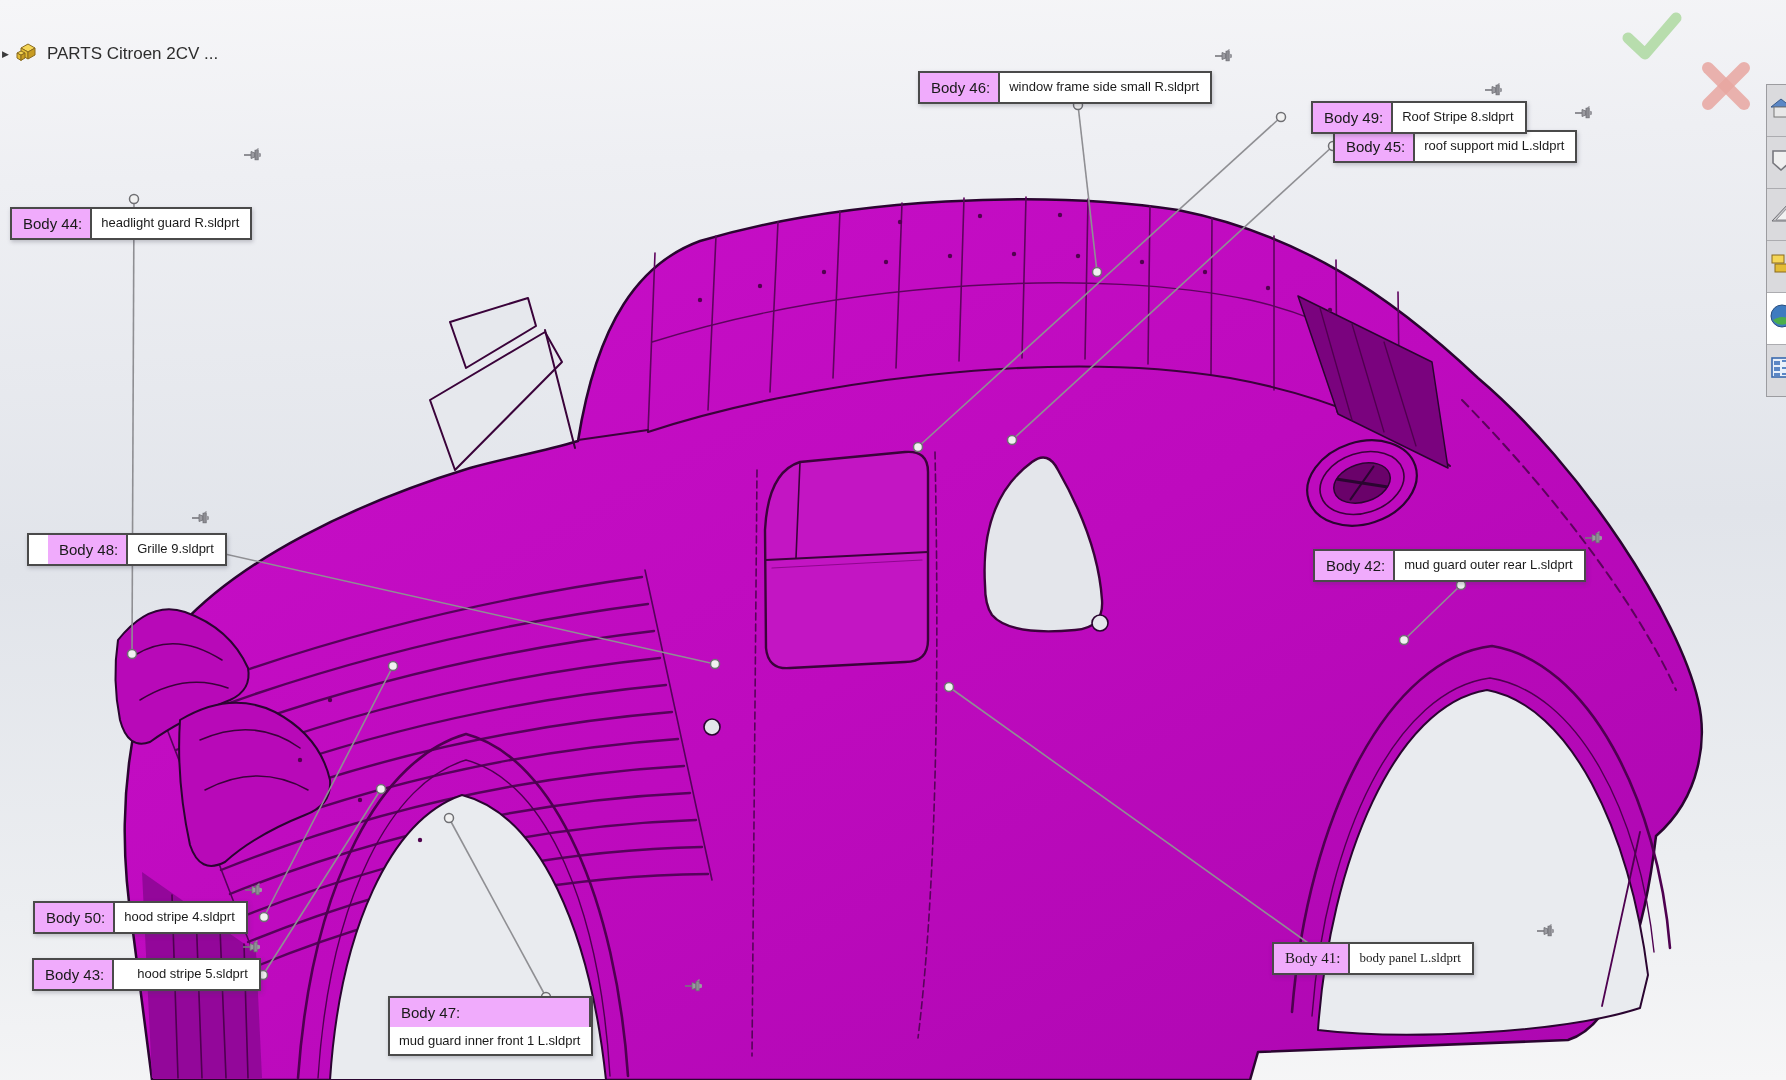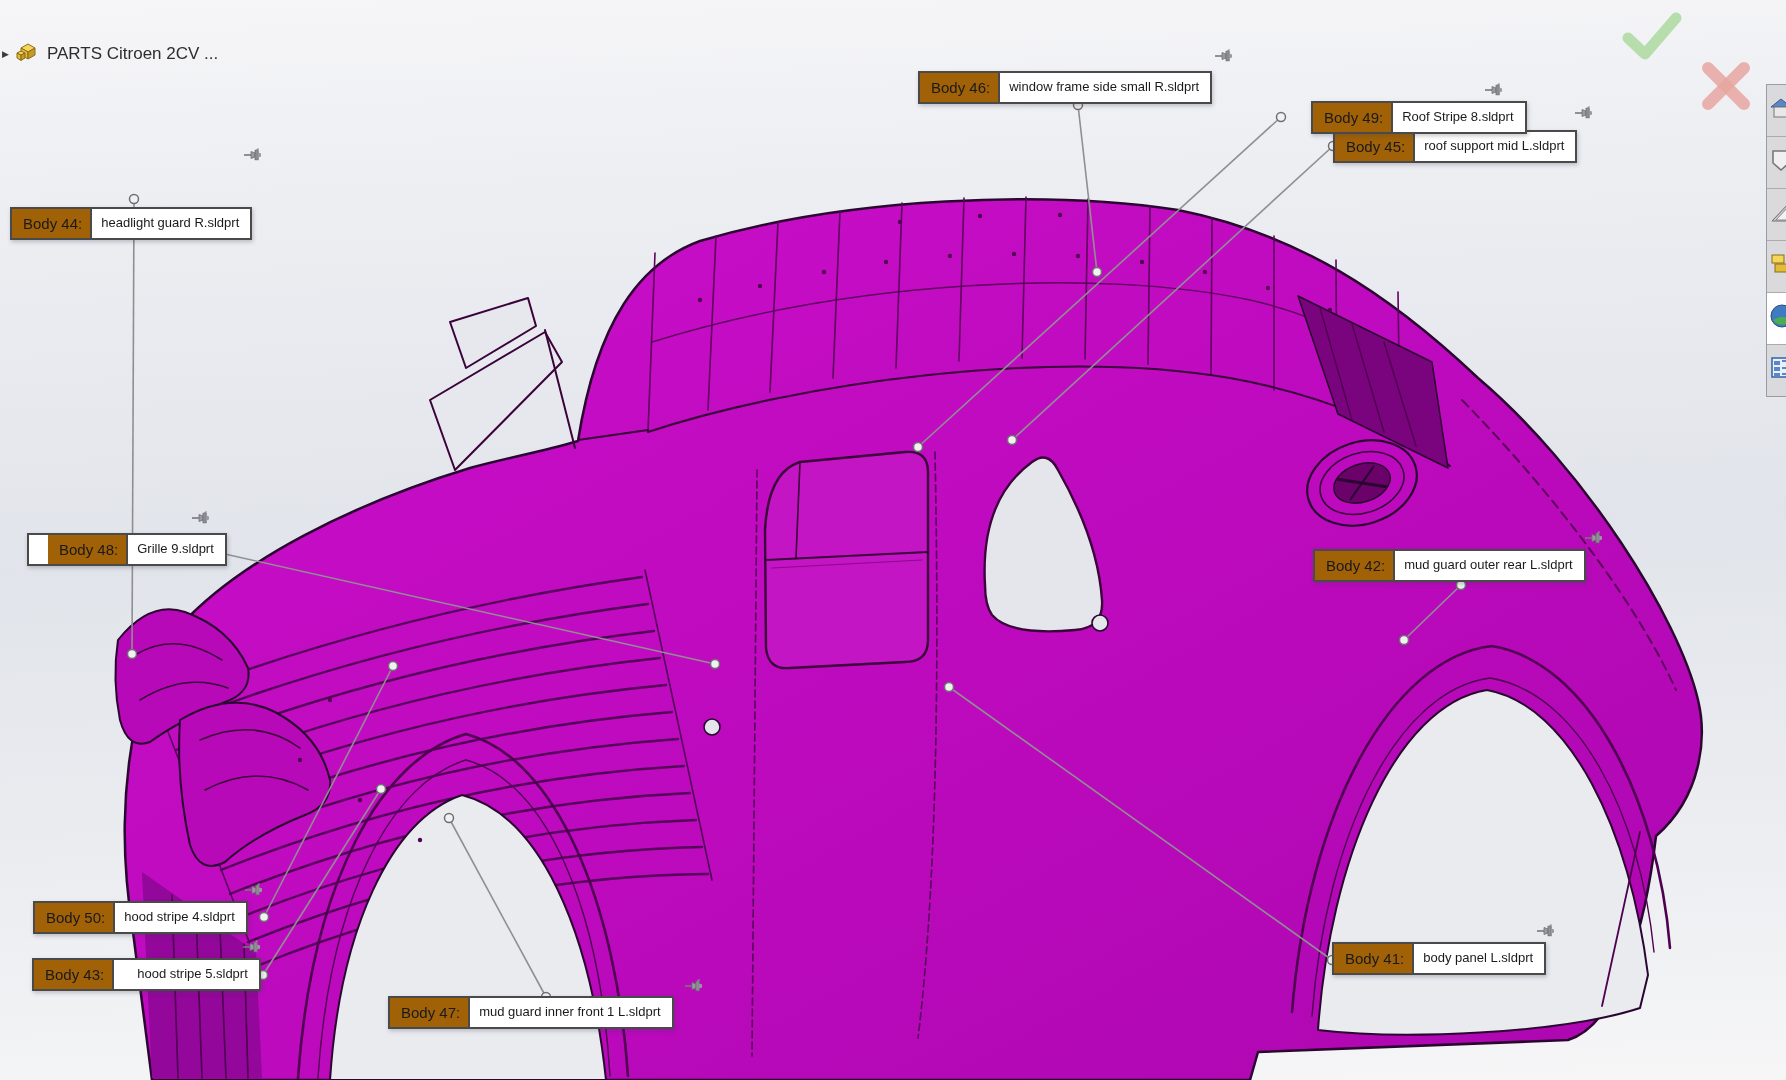--- a/index.html
+++ b/index.html
@@ -11,21 +11,21 @@
   svg.scene,svg.overlay{position:absolute;left:0;top:0;}
   svg.scene{z-index:1;}
   svg.overlay{z-index:25;pointer-events:none;}
   .leader{stroke:#8F8F93;stroke-width:1.6;fill:none;}
   .leader-dot{fill:#F1F1F1;stroke:#6F6F73;stroke-width:1.5;}
   .callout{
     position:absolute;display:flex;align-items:stretch;z-index:30;
     border:2px solid #4A4A4A;background:#fff;white-space:nowrap;
     box-shadow:1px 2px 4px rgba(60,60,80,.28);
   }
-  .callout .cl{background:#a16207;border-right:2px solid #4A4A4A;padding:6px 8px 6px 11px;font-size:15px;color:#1A1A1A;}
+  .callout .cl{background:#f0abfc;border-right:2px solid #4A4A4A;padding:6px 8px 6px 11px;font-size:15px;color:#1A1A1A;}
   .callout .cr{background:#FFFFFF;padding:6px 11px 6px 9px;font-size:13px;color:#1A1A1A;}
   .tree{position:absolute;left:2px;top:40px;display:flex;align-items:center;z-index:40;}
   .tree .arr{font-size:9px;color:#3A3A3A;margin:0 6px 0 0;}
   .tree .ico{margin-right:7px;display:inline-block;}
   .tree .lbl{font-size:17px;color:#2D2D2D;}
   .confirm{position:absolute;z-index:40;}
   .sidebar{
     position:absolute;right:0;top:84px;width:20px;height:313px;z-index:20;
     background:#DADADD;border:1px solid #9C9CA0;border-right:none;box-sizing:border-box;
   }
@@ -261,25 +261,25 @@
         <span class="cr">mud guard outer rear L.sldprt</span>
       </div>
       <div class="callout" style="left: 33px; top: 901px;">
         <span class="cl">Body 50:</span>
         <span class="cr">hood stripe 4.sldprt</span>
       </div>
       <div class="callout" style="left: 32px; top: 958px; gap: 14px;">
         <span class="cl">Body 43:</span>
         <span class="cr">hood stripe 5.sldprt</span>
       </div>
-      <div class="callout" style="left: 388px; top: 996px;">
+      <div class="callout" style="left: 388px; top: 996px; flex-direction: column;">
         <span class="cl">Body 47:</span>
         <span class="cr">mud guard inner front 1 L.sldprt</span>
       </div>
-      <div class="callout" style="left: 1332px; top: 942px;">
+      <div class="callout" style="left: 1272px; top: 942px; font-family: Liberation Serif, serif;">
         <span class="cl">Body 41:</span>
         <span class="cr">body panel L.sldprt</span>
       </div>
     </div>
 
   <div class="tree">
     <span class="arr">▶</span>
     <span class="ico">
       <svg width="25" height="23" viewBox="0 0 25 23">
         <path d="M6 8 L13 4 L20 8 L13 12 Z" fill="#F5D657" stroke="#8A6B1F"></path>

